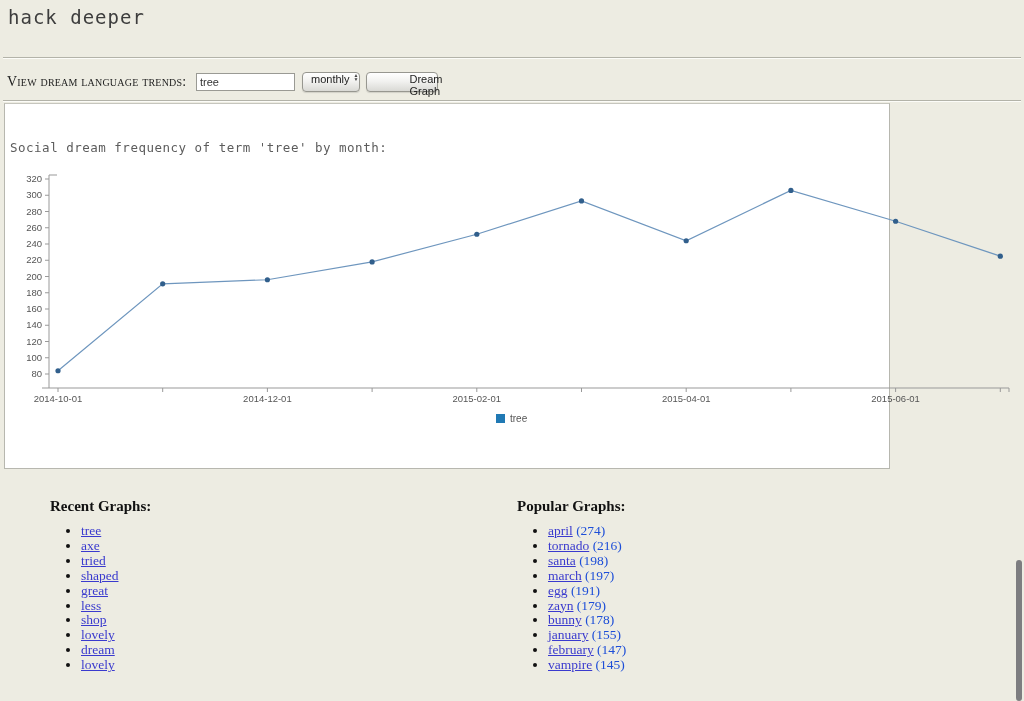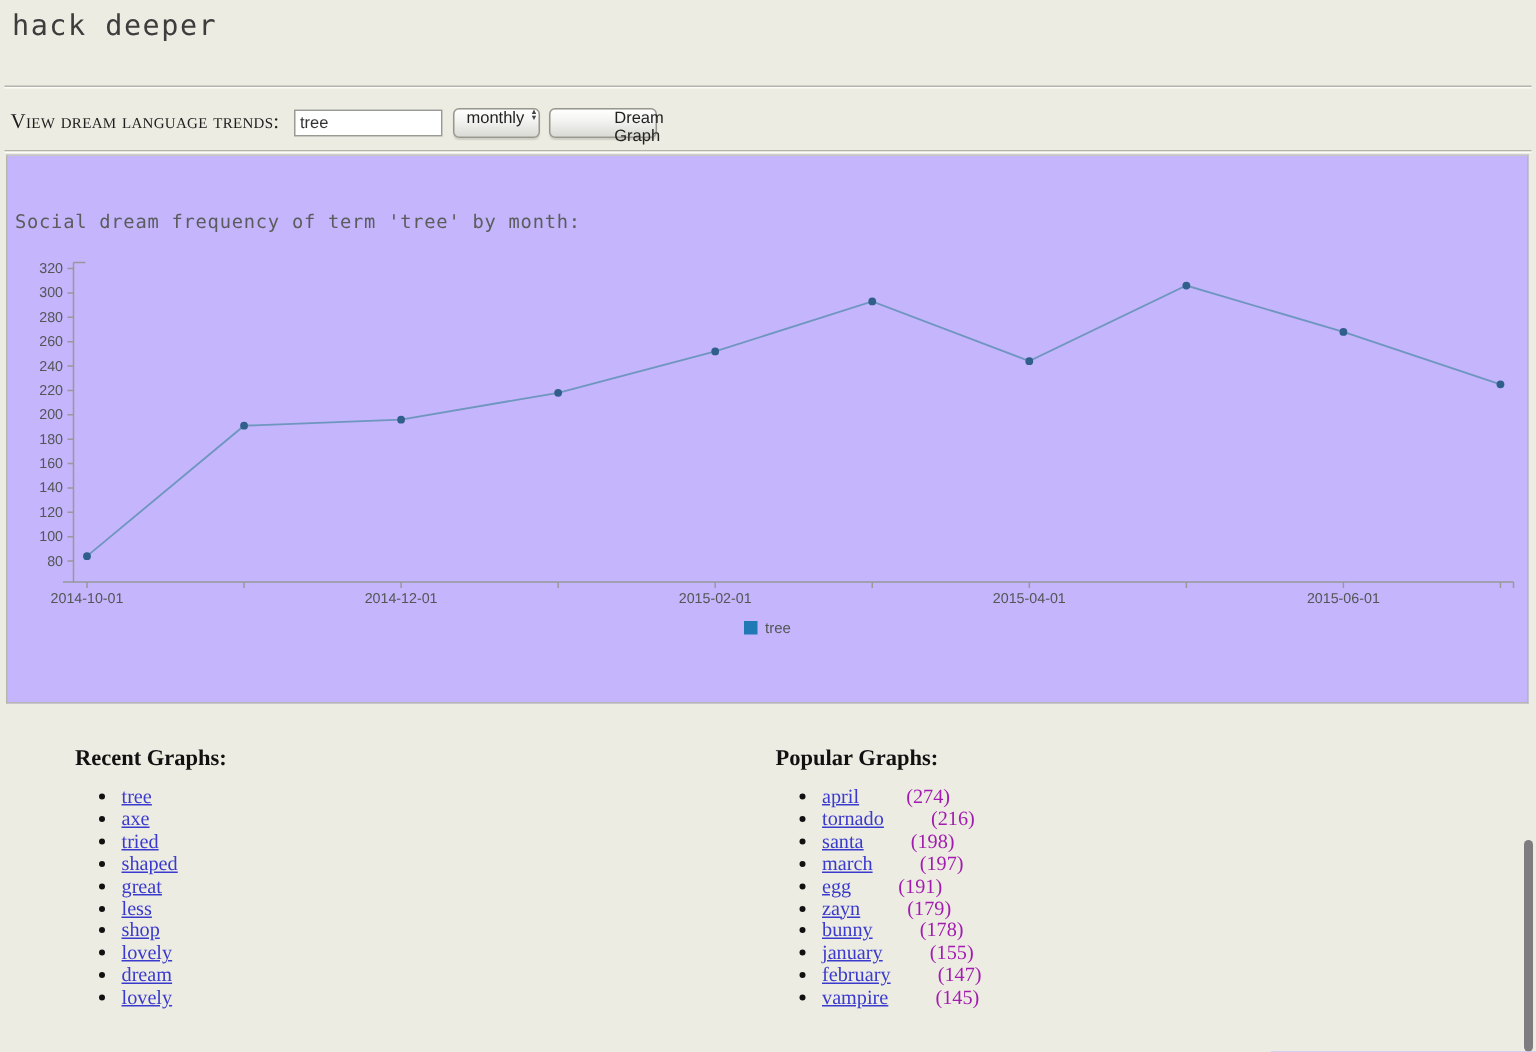--- a/index.html
+++ b/index.html
@@ -46,22 +46,22 @@
     font-family: "Liberation Sans", sans-serif; font-size: 11px; color: #222;
     display: flex; cursor: default;
   }
   .interval-select { left: 302px; width: 58px; padding: 0 4px 0 8px; justify-content: space-between; }
   .stepper { display: inline-flex; flex-direction: column; line-height: 4px; margin-left: 4px; }
   .stepper span { font-size: 5px; color: #444; }
   .graph-button { left: 366px; width: 72px; justify-content: center; padding-left: 48px; }
 
   
   .chart-panel {
-    position: absolute; left: 4px; top: 103px; width: 1015px; height: 366px;
-    background: #c4b5fd;
+    position: absolute; left: 4px; top: 103px; width: 886px; height: 366px;
+    background: #ffffff;
     border: 1px solid #b7b7af; border-top-color: #c6c6be;
   }
   .chart-heading {
     position: absolute; left: 5px; top: 36px;
     font-family: "DejaVu Sans Mono", monospace;
     font-size: 12.5px; color: #5c5c5c; letter-spacing: 0.5px;
   }
   .chart-canvas { position: absolute; left: 0; top: 64px; width: 1013px; height: 270px; }
   svg text {
     font-family: "Liberation Sans", sans-serif;
@@ -73,21 +73,21 @@
   .graph-col { position: absolute; top: 0; }
   #recent-col { left: 50px; }
   #popular-col { left: 517px; }
   .col-heading { font-size: 15px; font-weight: bold; color: #111; }
   .graph-col ul { margin: 9px 0 0 0; padding-left: 31px; }
   .graph-col li {
     font-size: 13.5px; line-height: 14.9px; color: #111;
     list-style-type: disc;
   }
   .graph-col a { color: #3a3ace; text-decoration: underline; cursor: pointer; }
-  .count { color: #a21caf; padding-left: 28px; }
+  .count { color: #1d4ed8; }
 
   .scrollbar-thumb {
     position: absolute; right: 2px; top: 560px; width: 6px; height: 141px;
     background: #7d7d80; border-radius: 3px;
   }
 </style>
 </head>
 <body>
 
 <div id="page">

